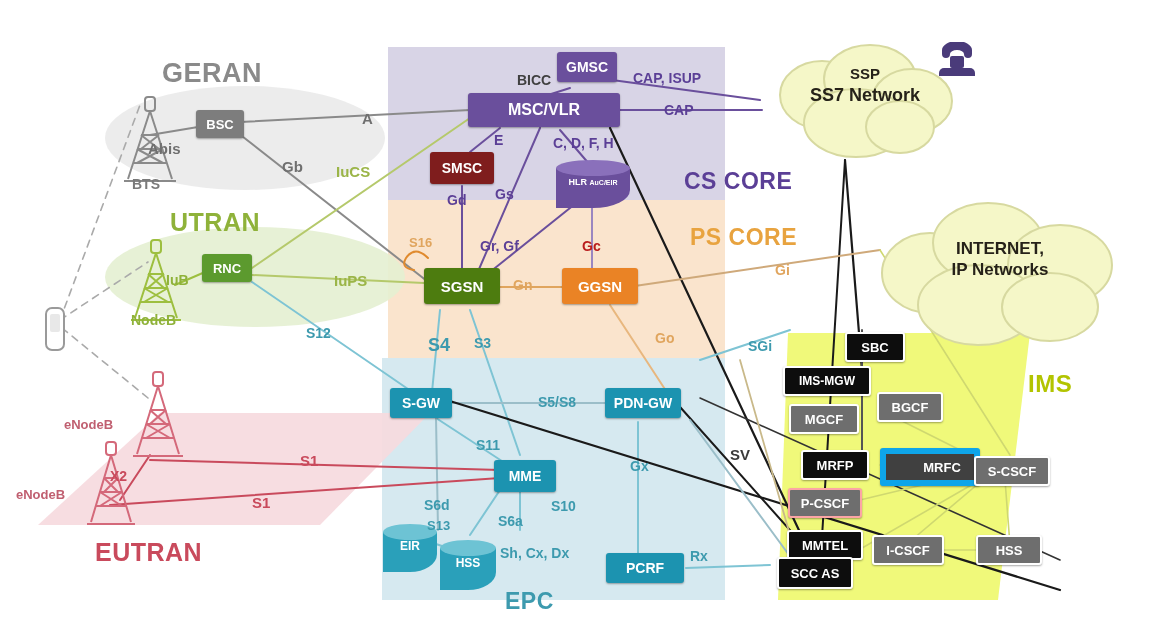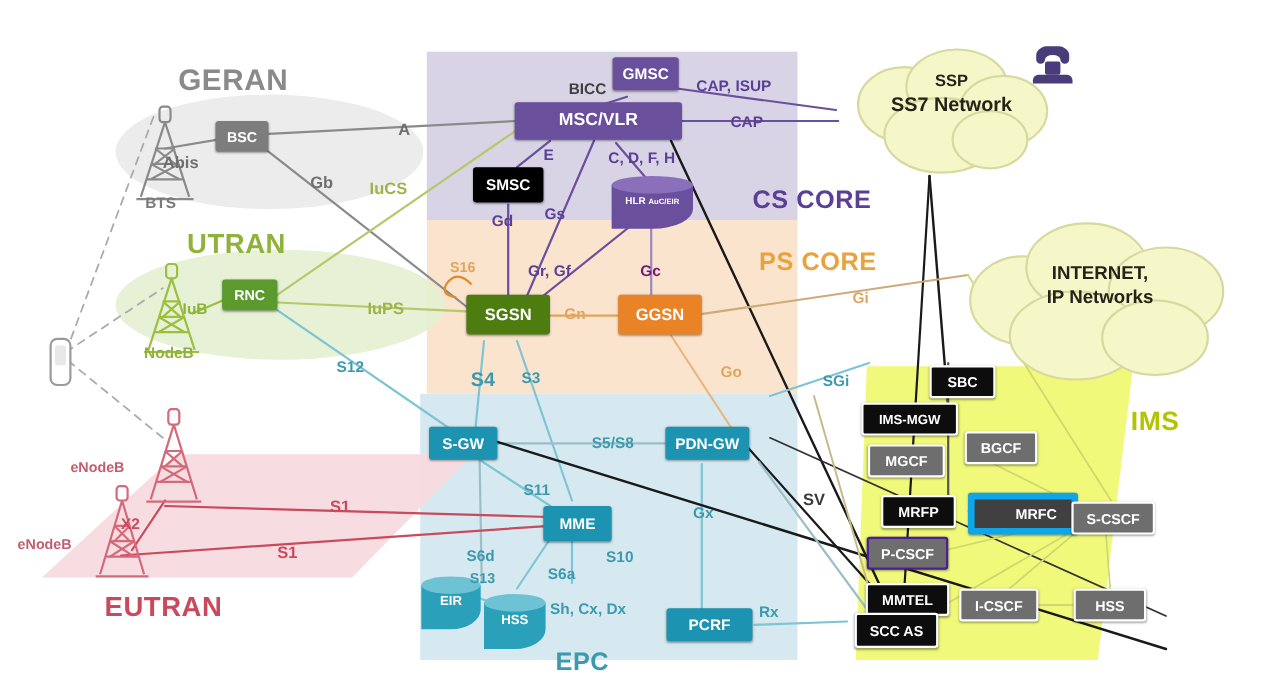--- a/index.html
+++ b/index.html
@@ -217,21 +217,21 @@
     </div>
 
   <div class="node" style="left:557px;top:52px;width:60px;height:30px;background:#6a4f9c;font-size:14px;">
     <span>GMSC</span>
     </div>
 
   <div class="node" style="left:468px;top:93px;width:152px;height:34px;background:#6a4f9c;font-size:16px;">
     <span>MSC/VLR</span>
     </div>
 
-  <div class="node" style="left:430px;top:152px;width:64px;height:32px;background:#000000;font-size:14px;">
+  <div class="node" style="left:430px;top:152px;width:64px;height:32px;background:#7f1d1d;font-size:14px;">
     <span>SMSC</span>
     </div>
 
   <div class="cyl" style="left:556px;top:160px;width:74px;height:48px;">
     <div class="body" style="background:#6a4f9c;"></div>
     <div class="top" style="background:#8a70bb;"></div>
     <div class="txt" style="font-size:9px;">
       <span>HLR</span>
       <span style="font-size:7px">AuC/EIR</span>
     </div>
@@ -292,21 +292,21 @@
     </div>
 
   <div class="node" style="left:801px;top:450px;width:64px;height:26px;background:#0d0d0d;font-size:13px;border:2px solid #fff;">
     <span>MRFP</span>
     </div>
 
   <div class="node" style="left:880px;top:448px;width:64px;height:26px;background:#404040;font-size:13px;border:6px solid #0ea5e9;padding-left:24px;">
     <span>MRFC</span>
     </div>
 
-  <div class="node" style="left:788px;top:488px;width:70px;height:26px;background:#6e6e6e;font-size:13px;border:2px solid #4c1d95;">
+  <div class="node" style="left:788px;top:488px;width:70px;height:26px;background:#6e6e6e;font-size:13px;border:2px solid #fca5a5;">
     <span>P-CSCF</span>
     </div>
 
   <div class="node" style="left:974px;top:456px;width:72px;height:26px;background:#6e6e6e;font-size:13px;border:2px solid #fff;">
     <span>S-CSCF</span>
     </div>
 
   <div class="node" style="left:787px;top:530px;width:72px;height:26px;background:#0d0d0d;font-size:13px;border:2px solid #fff;">
     <span>MMTEL</span>
     </div>
@@ -331,21 +331,21 @@
   <div class="lbl" style="left:334px;top:272px;font-size:15px;color:#9bb548;">IuPS</div>
 
   <div class="lbl" style="left:517px;top:72px;font-size:14px;color:#404040;">BICC</div>
   <div class="lbl" style="left:633px;top:70px;font-size:14px;color:#5b3f96;">CAP, ISUP</div>
   <div class="lbl" style="left:664px;top:102px;font-size:14px;color:#5b3f96;">CAP</div>
   <div class="lbl" style="left:494px;top:132px;font-size:14px;color:#5b3f96;">E</div>
   <div class="lbl" style="left:553px;top:135px;font-size:14px;color:#5b3f96;">C, D, F, H</div>
   <div class="lbl" style="left:447px;top:192px;font-size:14px;color:#5b3f96;">Gd</div>
   <div class="lbl" style="left:495px;top:186px;font-size:14px;color:#5b3f96;">Gs</div>
   <div class="lbl" style="left:480px;top:238px;font-size:14px;color:#5b3f96;">Gr, Gf</div>
-  <div class="lbl" style="left:582px;top:238px;font-size:14px;color:#701a75;">Gc</div>
+  <div class="lbl" style="left:582px;top:238px;font-size:14px;color:#b91c1c;">Gc</div>
 
   <div class="lbl" style="left:409px;top:235px;font-size:13px;color:#e0a55e;">S16</div>
   <div class="lbl" style="left:513px;top:277px;font-size:14px;color:#e0a55e;">Gn</div>
   <div class="lbl" style="left:775px;top:262px;font-size:14px;color:#e0a55e;">Gi</div>
   <div class="lbl" style="left:655px;top:330px;font-size:14px;color:#e0a55e;">Go</div>
 
   <div class="lbl" style="left:306px;top:325px;font-size:14px;color:#3d9aae;">S12</div>
   <div class="lbl" style="left:428px;top:335px;font-size:18px;color:#3d9aae;">S4</div>
   <div class="lbl" style="left:474px;top:335px;font-size:14px;color:#3d9aae;">S3</div>
   <div class="lbl" style="left:538px;top:394px;font-size:14px;color:#3d9aae;">S5/S8</div>

